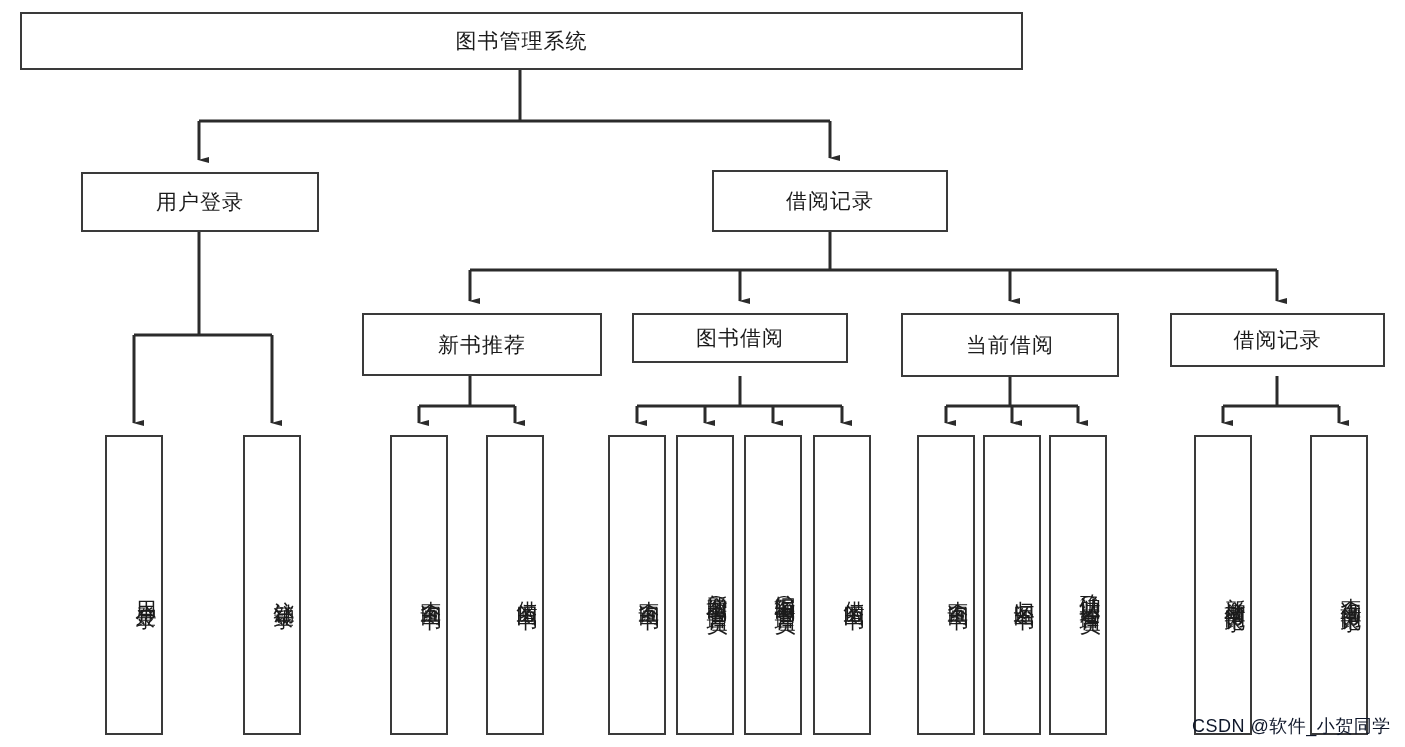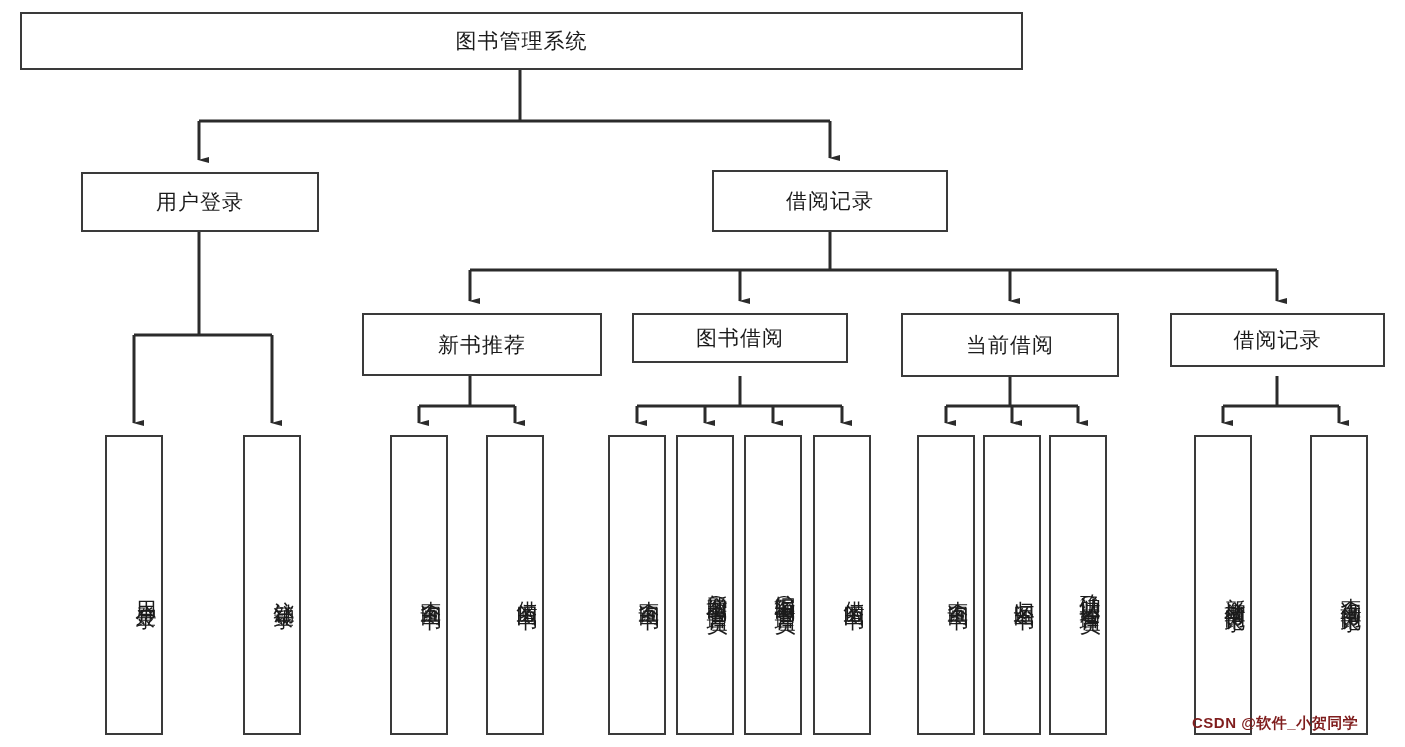--- a/index.html
+++ b/index.html
@@ -51,25 +51,24 @@
     justify-content: center;
   }
   .node.vert .vtext {
     writing-mode: vertical-rl;
     text-orientation: upright;
     display: block;
     white-space: nowrap;
   }
   .watermark {
     position: absolute;
-    font-size: 15px;
-    color: #7f1d1d;
+    font-size: 18px;
+    color: #0f172a;
     letter-spacing: 0.5px;
     white-space: nowrap;
-    font-weight: bold;
   }
 </style>
 </head>
 <body>
 
 <div id="canvas">
 
   <svg class="wires" viewBox="0 0 1405 747" xmlns="http://www.w3.org/2000/svg">
     <defs>
       <marker id="arrow" markerWidth="10" markerHeight="11" refX="3" refY="10" orient="auto" markerUnits="userSpaceOnUse">

